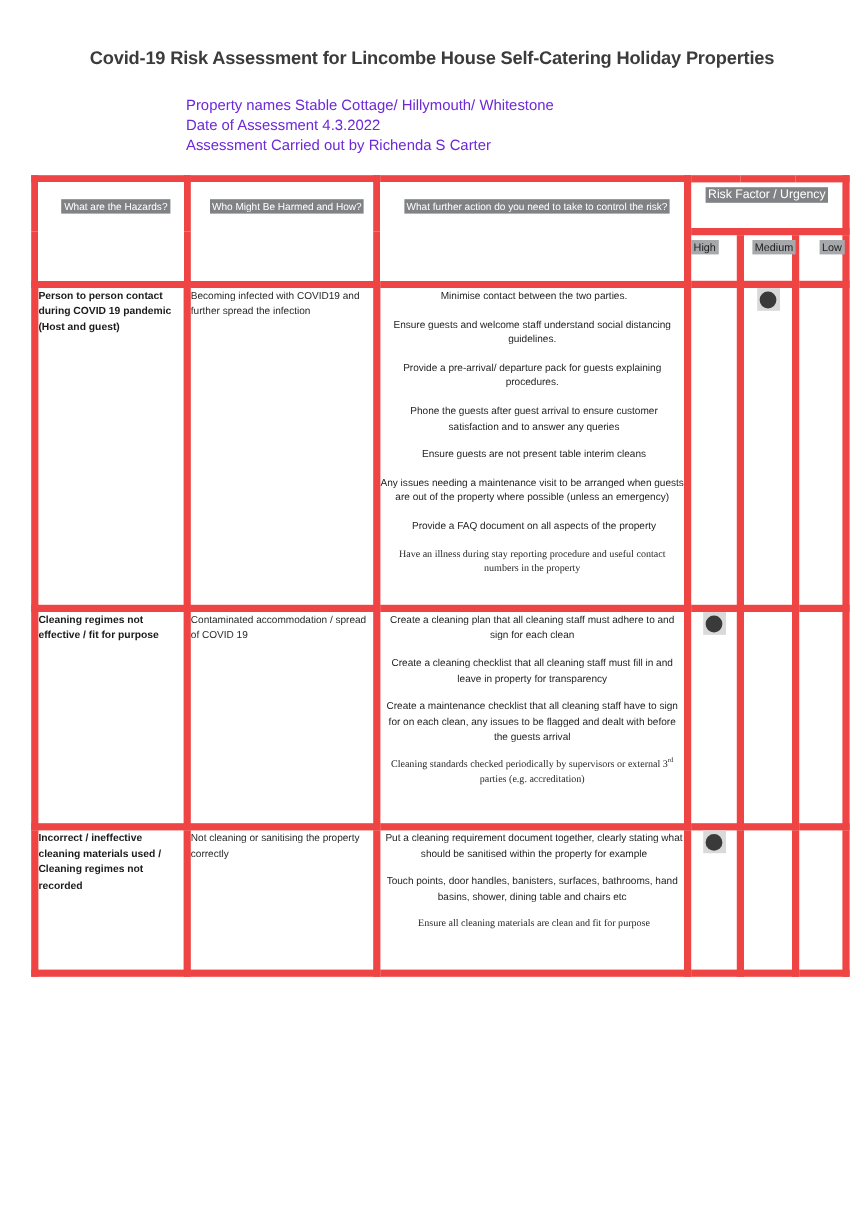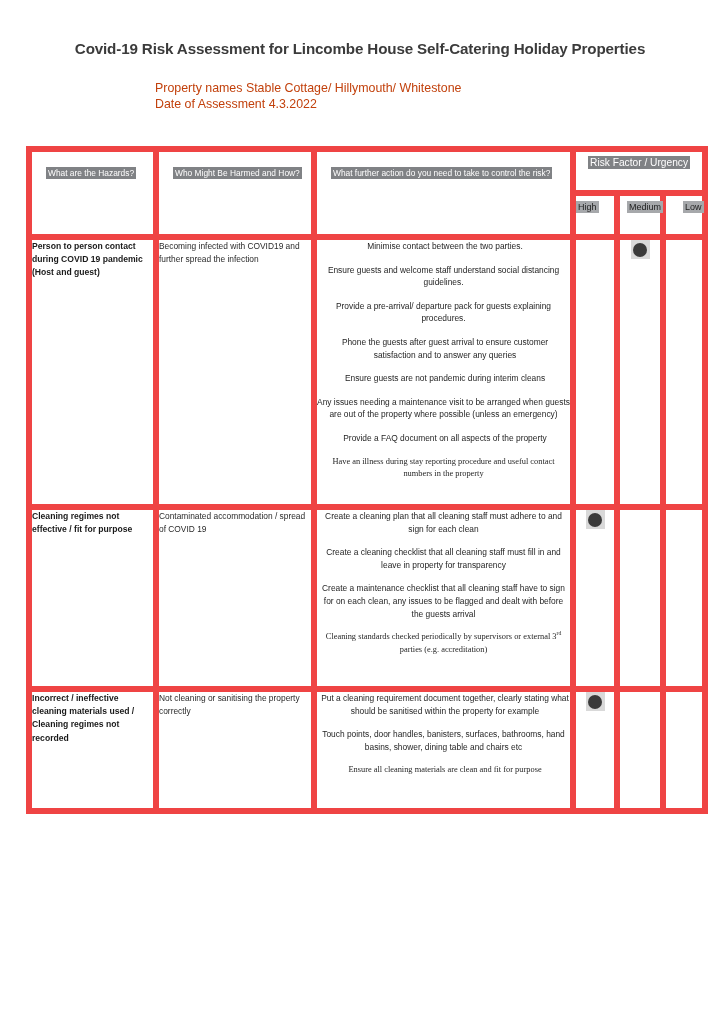--- a/index.html
+++ b/index.html
@@ -39,21 +39,21 @@
   
   .meta-block {
     position: absolute;
     left: 155px;
     top: 80px;
     width: 430px;
   }
   .meta-line {
     font-size: 12.4px;
     line-height: 16.4px;
-    color: #c2410c;
+    color: #6d28d9;
     white-space: nowrap;
   }
 
   
   .risk-table {
     position: absolute;
     left: 26px;
     top: 146px;
     width: 676px;
     border-collapse: collapse;
@@ -63,20 +63,21 @@
     border: 6px solid #ef4444;
     vertical-align: top;
     padding: 0;
     background: #fff;
   }
 
   
   .hdr {
     height: 76px;
     position: relative;
+    text-align: center;
   }
   .hdr-inner {
     padding: 10px 6px 0 14px;
   }
   .hl {
     background: #808285;
     color: #ffffff;
     font-size: 8.4px;
     line-height: 11px;
     padding: 1px 2px 1px 2px;
@@ -169,20 +170,21 @@
 </head>
 <body>
 
 <div class="page">
 
   <div class="doc-title">Covid-19 Risk Assessment for Lincombe House Self-Catering Holiday Properties</div>
 
   <div class="meta-block">
     <div class="meta-line">Property names Stable Cottage/ Hillymouth/ Whitestone</div>
     <div class="meta-line">Date of Assessment 4.3.2022</div>
+    <div class="meta-line">Assessment Carried out by Richenda S Carter</div>
   </div>
 
   <table class="risk-table">
     <colgroup>
       <col style="width:127px">
       <col style="width:158px">
       <col style="width:259px">
       <col style="width:44px">
       <col style="width:46px">
       <col style="width:42px">
@@ -215,21 +217,21 @@
       </tr>
 
       <tr class="r1">
         <td class="cell-hazard">Person to person contact during COVID 19 pandemic (Host and guest)</td>
         <td class="cell-harm">Becoming infected with COVID19 and further spread the infection</td>
         <td class="cell-action">
           <p class="indent">Minimise contact between the two parties.</p>
           <p>Ensure guests and welcome staff understand social  distancing guidelines.</p>
           <p>Provide a pre-arrival/ departure pack for guests explaining procedures.</p>
           <p class="indent">Phone the guests after guest arrival to ensure customer satisfaction and to answer any queries</p>
-          <p class="indent">Ensure guests are not pandemic during interim cleans</p>
+          <p class="indent">Ensure guests are not present table interim cleans</p>
           <p>Any issues needing a maintenance visit to be arranged  when guests are out of the property where possible  (unless an emergency)</p>
           <p class="indent">Provide a FAQ document on all aspects of the property</p>
           <p>Have an illness during stay reporting procedure and useful  contact numbers in the property</p>
         </td>
         <td class="cell-rf"></td>
         <td class="cell-rf">
           <span class="marker"></span>
         </td>
         <td class="cell-rf"></td>
       </tr>

